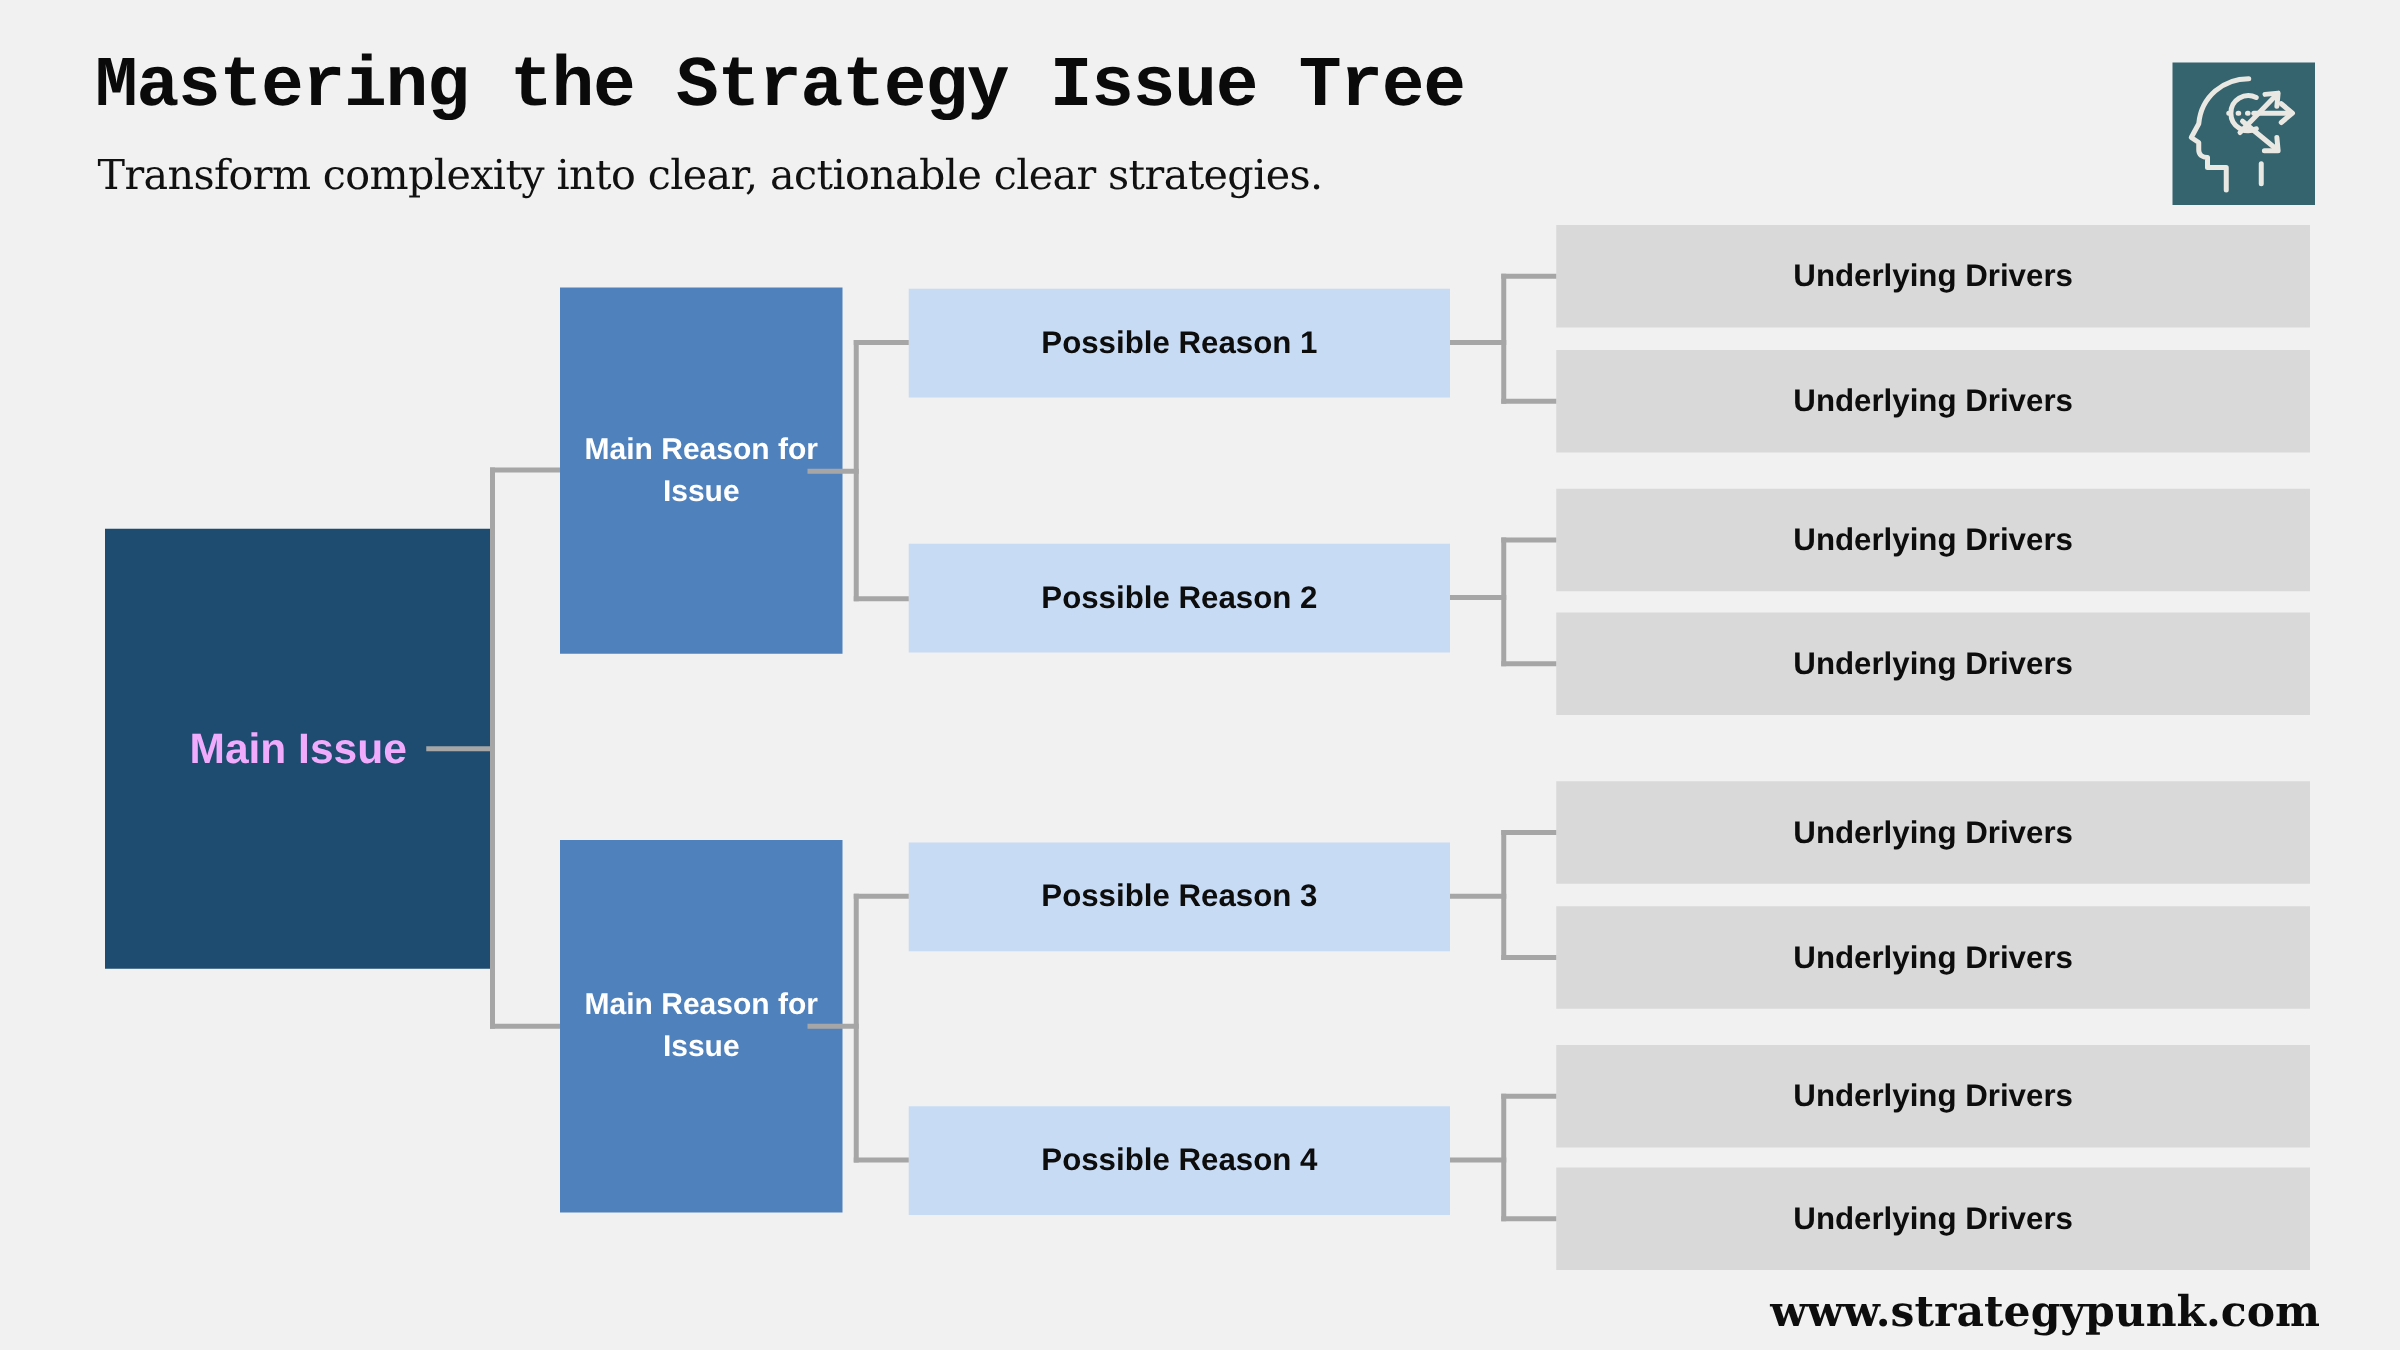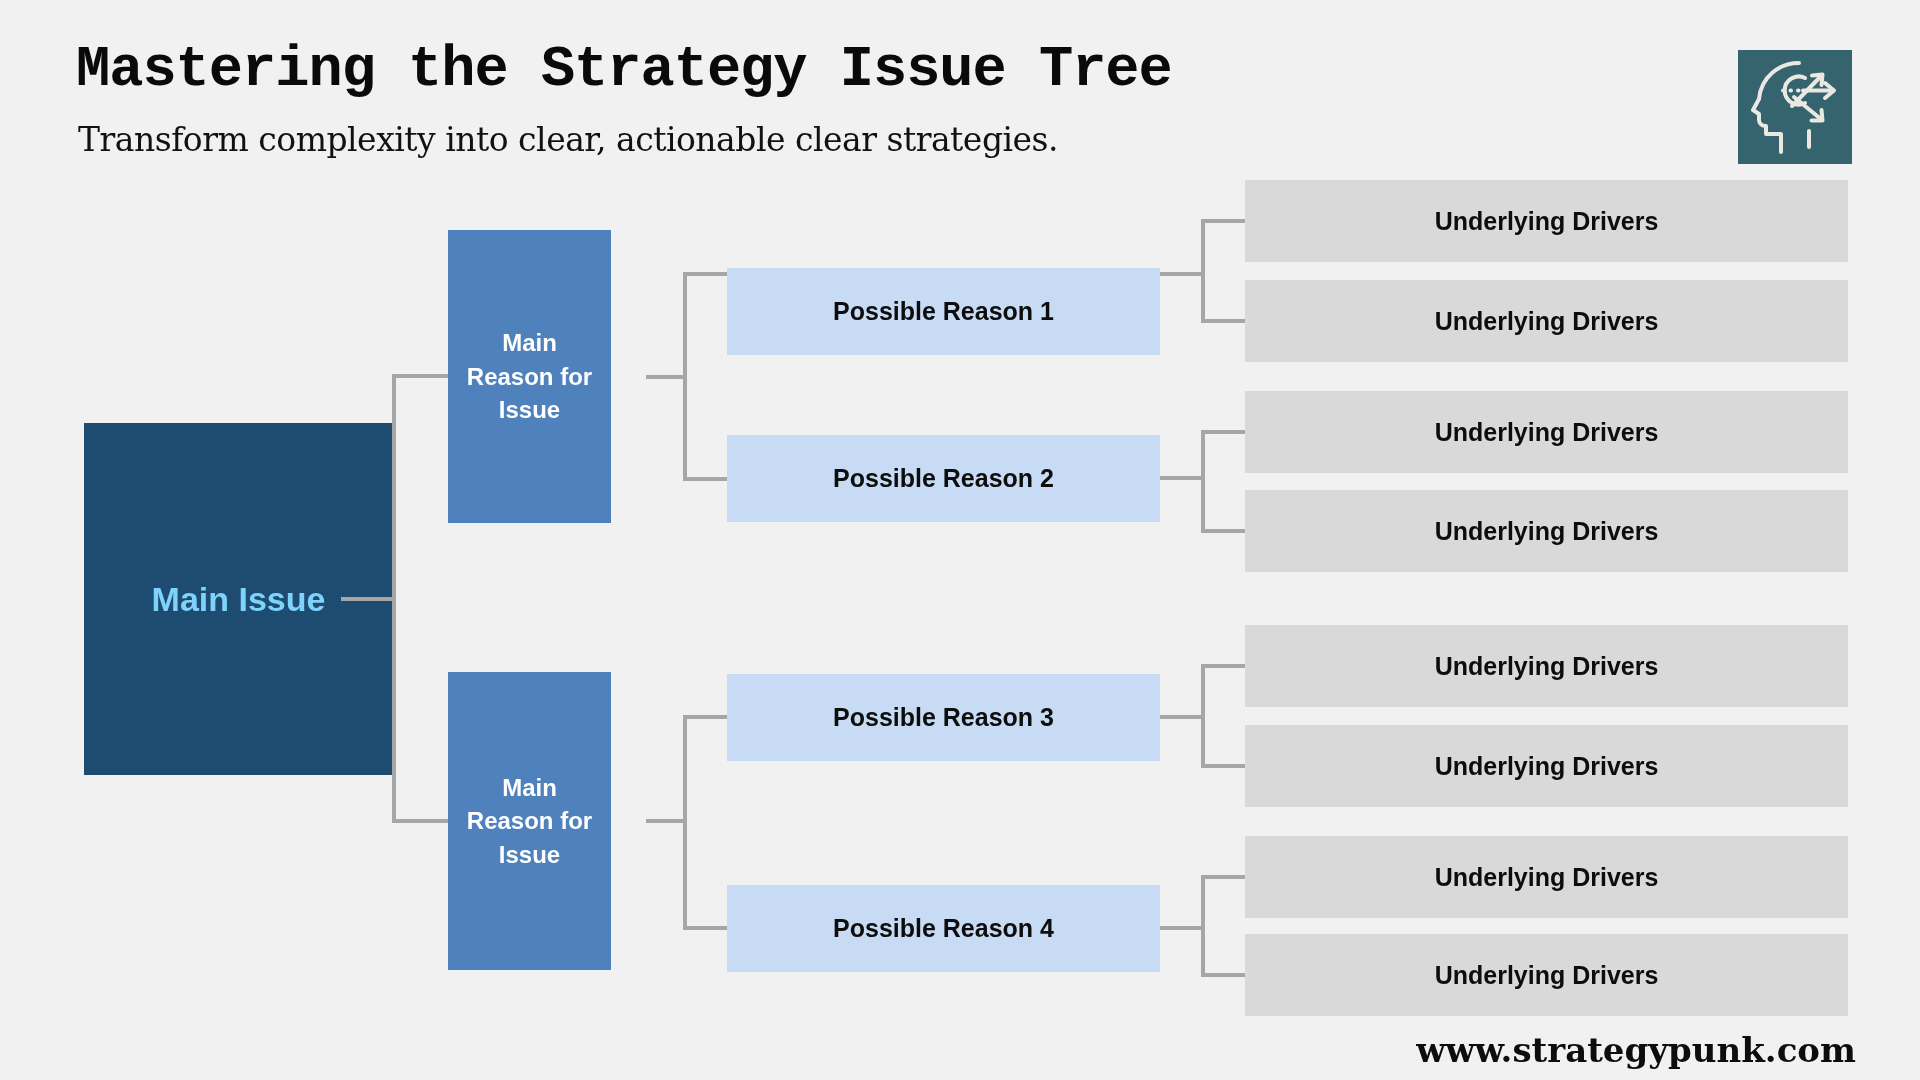--- a/index.html
+++ b/index.html
@@ -28,33 +28,33 @@
     display:flex;align-items:center;justify-content:center;
   }
   .logo svg{width:100px;height:100px;display:block;}
   
   .box{
     position:absolute;display:flex;align-items:center;justify-content:center;
     text-align:center;font-weight:bold;box-sizing:border-box;
   }
   .root-box{
     left:84px;top:423px;width:309px;height:352px;
-    background:var(--root-box,#1E4C70);color:#7dd3fc;font-size:34px;
+    background:var(--root-box,#1E4C70);color:#f0abfc;font-size:34px;
   }
   .mr-box{
-    width:163px;height:293px;background:var(--main-reason-box,#4F81BD);
+    width:226px;height:293px;background:var(--main-reason-box,#4F81BD);
     color:#fff;font-size:24px;line-height:1.4;padding:0 18px;
   }
   .mr-1{left:448px;top:230px;}
   .mr-2{left:448px;top:672px;height:298px;}
   .pr-box{
     left:727px;width:433px;height:87px;
     background:var(--possible-reason-box,#C8DBF4);color:#0d0d0d;font-size:25px;
   }
-  .pr-1{top:231px;margin-top:37px;}
+  .pr-1{top:231px;}
   .pr-2{top:435px;}
   .pr-3{top:674px;}
   .pr-4{top:885px;text-align:right;}
   .drv-box{
     left:1245px;width:603px;height:82px;
     background:var(--driver-box,#D9D9D9);color:#0d0d0d;font-size:25px;
   }
   .d-0{top:180px;} .d-1{top:280px;}
   .d-2{top:391px;} .d-3{top:490px;}
   .d-4{top:625px;} .d-5{top:725px;}

